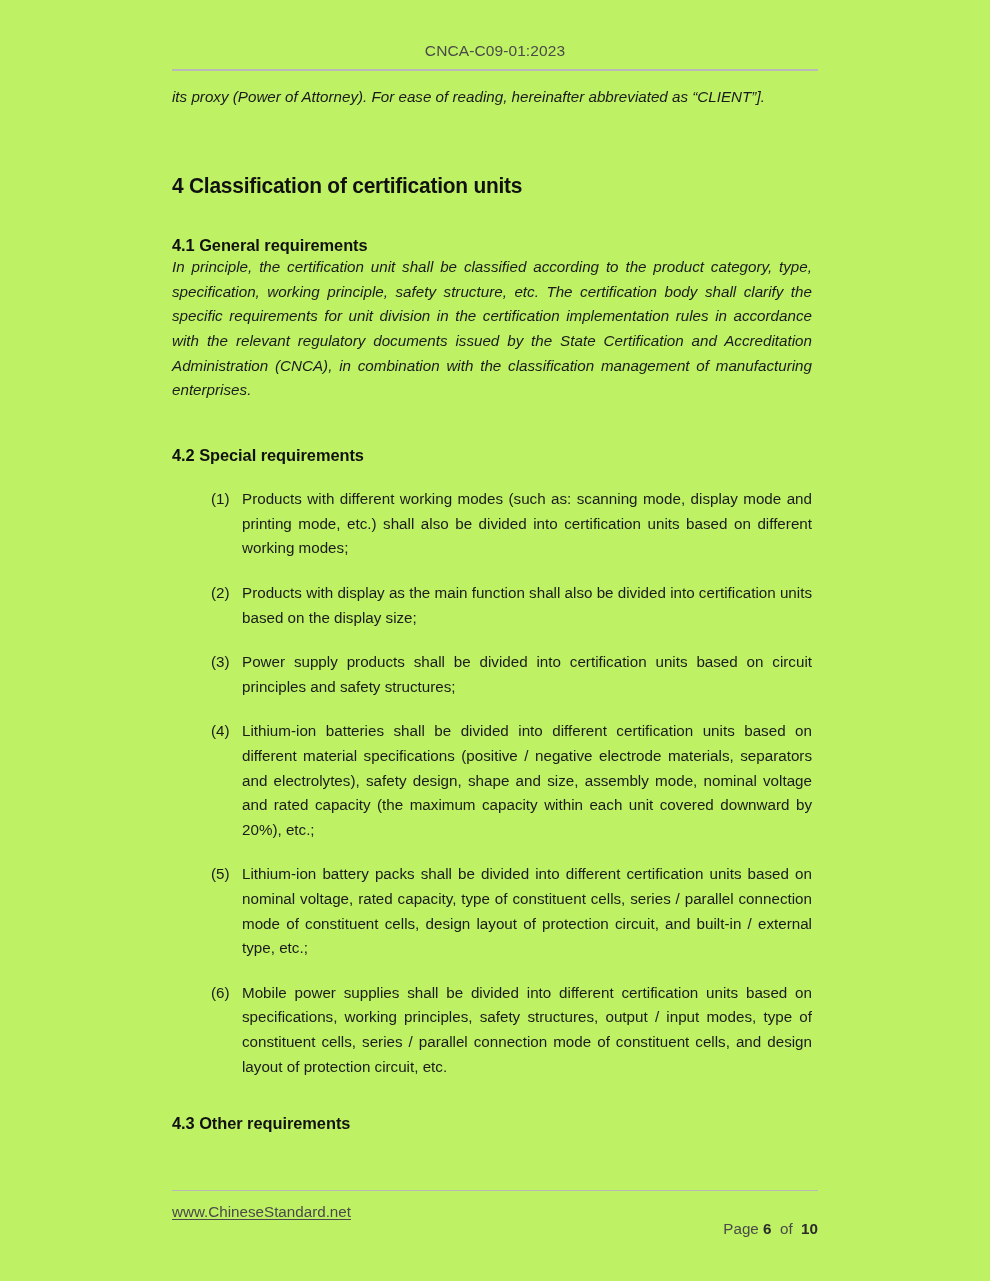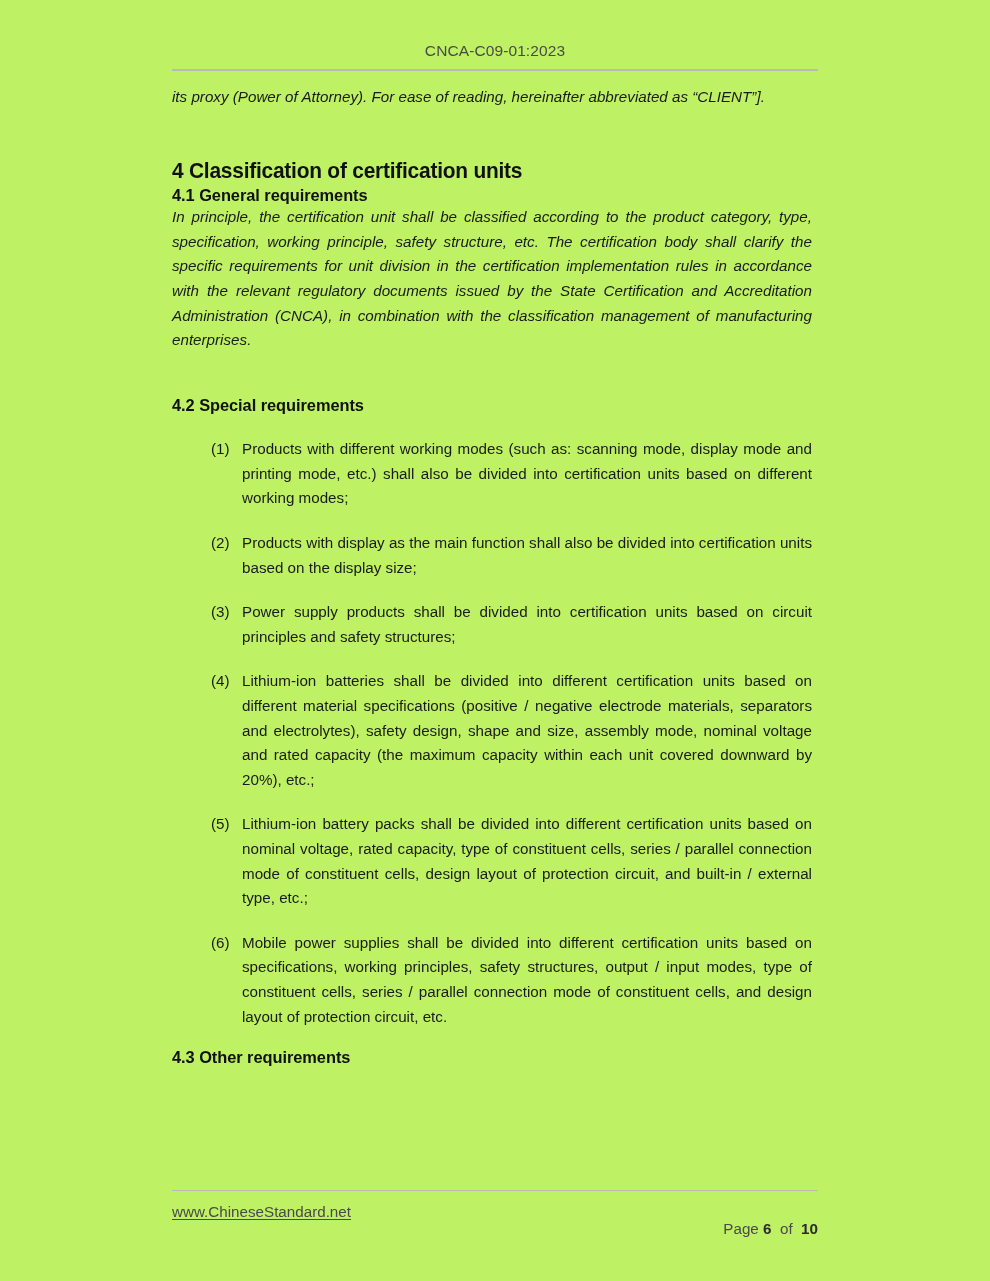--- a/index.html
+++ b/index.html
@@ -75,33 +75,33 @@
     margin: 0;
     font-family: "Liberation Sans Narrow", "Liberation Sans", sans-serif;
     font-size: 22.5px;
     font-weight: bold;
     letter-spacing: -0.25px;
     line-height: 1.25;
     color: #111111;
     transform: scaleX(0.93);
     transform-origin: left center;
   }
-  .section-title-wrap { margin-top: 47px; }
+  .section-title-wrap { margin-top: 62px; }
 
   h2.sub-title {
     margin: 0;
     font-size: 16.4px;
     font-weight: bold;
     letter-spacing: -0.05px;
     line-height: 1.25;
     color: #111111;
   }
-  .sub-title-wrap-1 { }
+  .sub-title-wrap-1 { margin-top: 35px; }
   .sub-title-wrap-2 { margin-top: 42px; }
-  .sub-title-wrap-3 { margin-top: 18px; }
+  .sub-title-wrap-3 { margin-top: 34px; }
 
   .para-after-sub { margin-top: 21px; }
 
   
   ol.req-list {
     list-style: none;
     margin: 22px 0 0 0;
     padding: 0;
   }
   ol.req-list > li {

